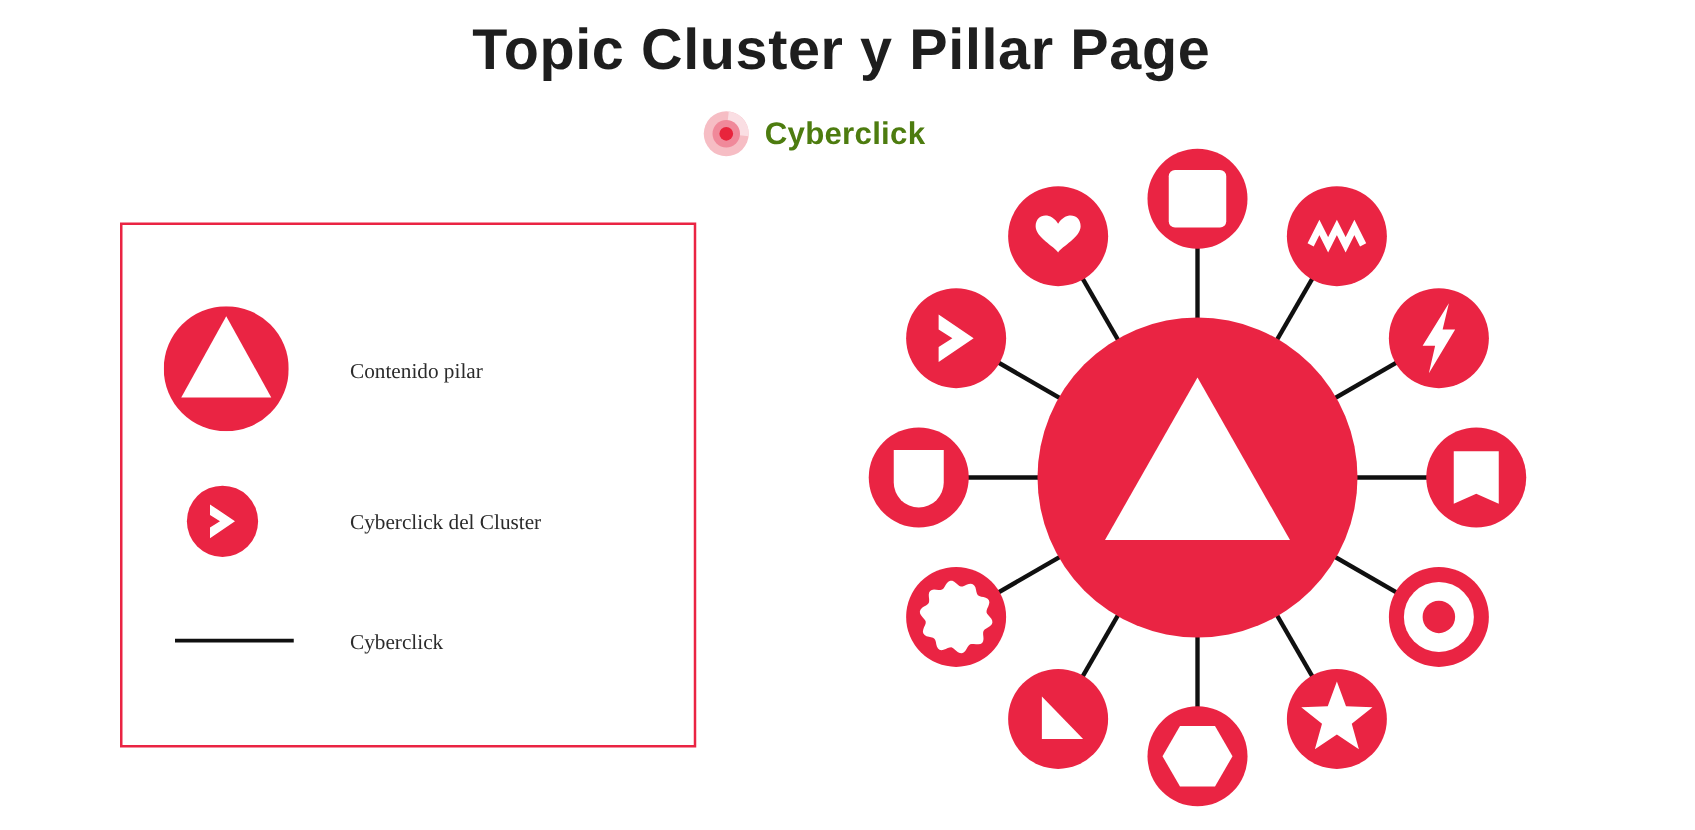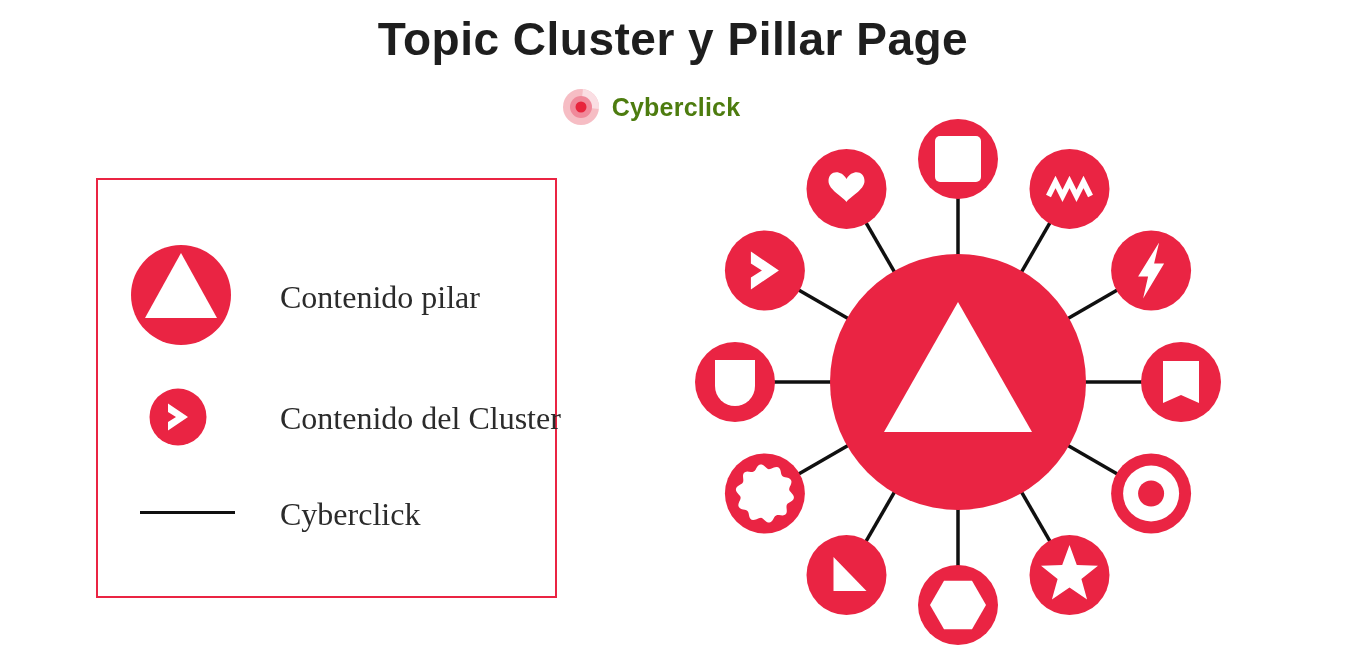--- a/index.html
+++ b/index.html
@@ -66,21 +66,21 @@
     top: 331px;
     width: 95px;
     height: 3px;
     background: var(--spoke, #101010);
   }
   .legend-label {
     position: absolute;
     left: 182px;
     transform: translateY(-50%);
     font-family: "Liberation Serif", serif;
-    font-size: 32px;
+    font-size: 17px;
     color: var(--label-text, #2b2b2b);
     white-space: nowrap;
   }
   .legend-label.l1 { top: 117px; }
   .legend-label.l2 { top: 238px; }
   .legend-label.l3 { top: 334px; }
   #cluster-svg {
     position: absolute;
     left: 0;
     top: 0;
@@ -111,21 +111,21 @@
     <svg class="legend-icon pillar" width="100" height="100" viewBox="-50 -50 100 100">
       <circle r="50" class="red-fill"></circle>
       <path d="M 0 -42 L -36 23 L 36 23 Z" fill="#ffffff"></path>
     </svg>
     <span class="legend-label l1">Contenido pilar</span>
 
     <svg class="legend-icon cluster" width="58" height="58" viewBox="-29 -29 58 58">
       <circle r="28.5" class="red-fill"></circle>
       <path d="M -10 -13.5 L 10 0 L -10 13.5 L -10 5 L -2 0 L -10 -5 Z" fill="#ffffff"></path>
     </svg>
-    <span class="legend-label l2">Contenido del Cluster</span>
+    <span class="legend-label l2">Cyberclick del Cluster</span>
 
     <div class="legend-line"></div>
     <span class="legend-label l3">Cyberclick</span>
   </div>
 
   <svg id="cluster-svg" viewBox="0 0 1356 664">
       <line x1="958" y1="382" x2="958.0" y2="159.0" stroke="#101010" stroke-width="3.5"></line>
       <line x1="958" y1="382" x2="1069.5" y2="188.9" stroke="#101010" stroke-width="3.5"></line>
       <line x1="958" y1="382" x2="1151.1" y2="270.5" stroke="#101010" stroke-width="3.5"></line>
       <line x1="958" y1="382" x2="1181.0" y2="382.0" stroke="#101010" stroke-width="3.5"></line>

